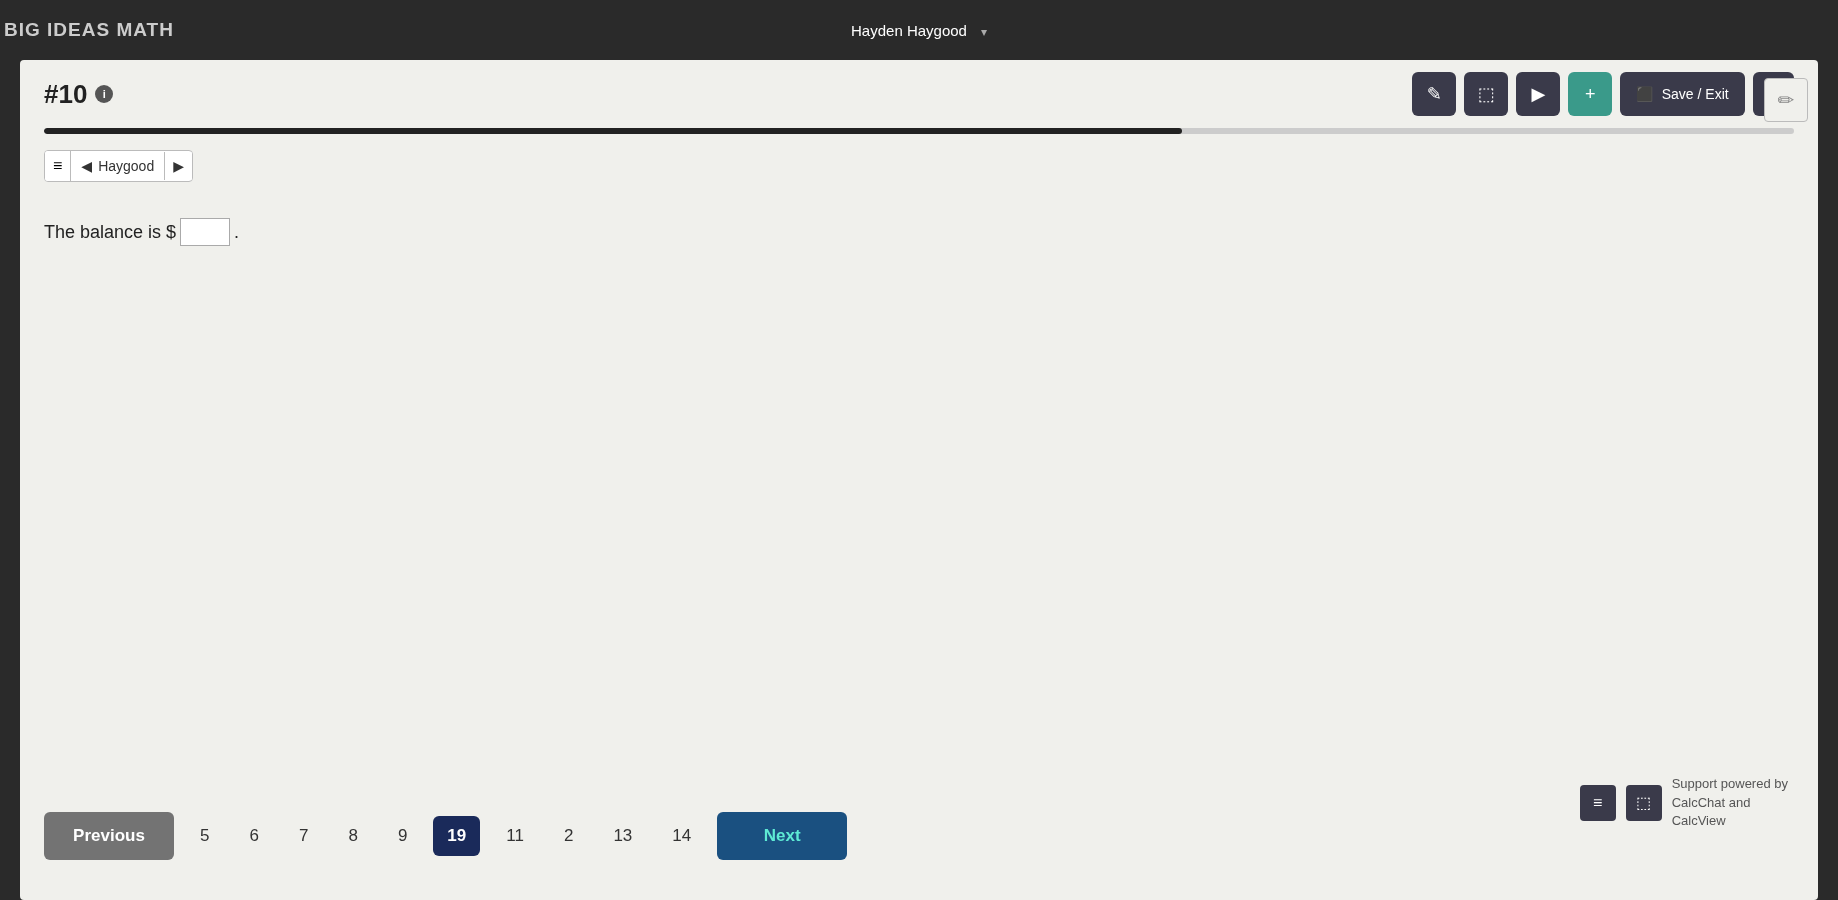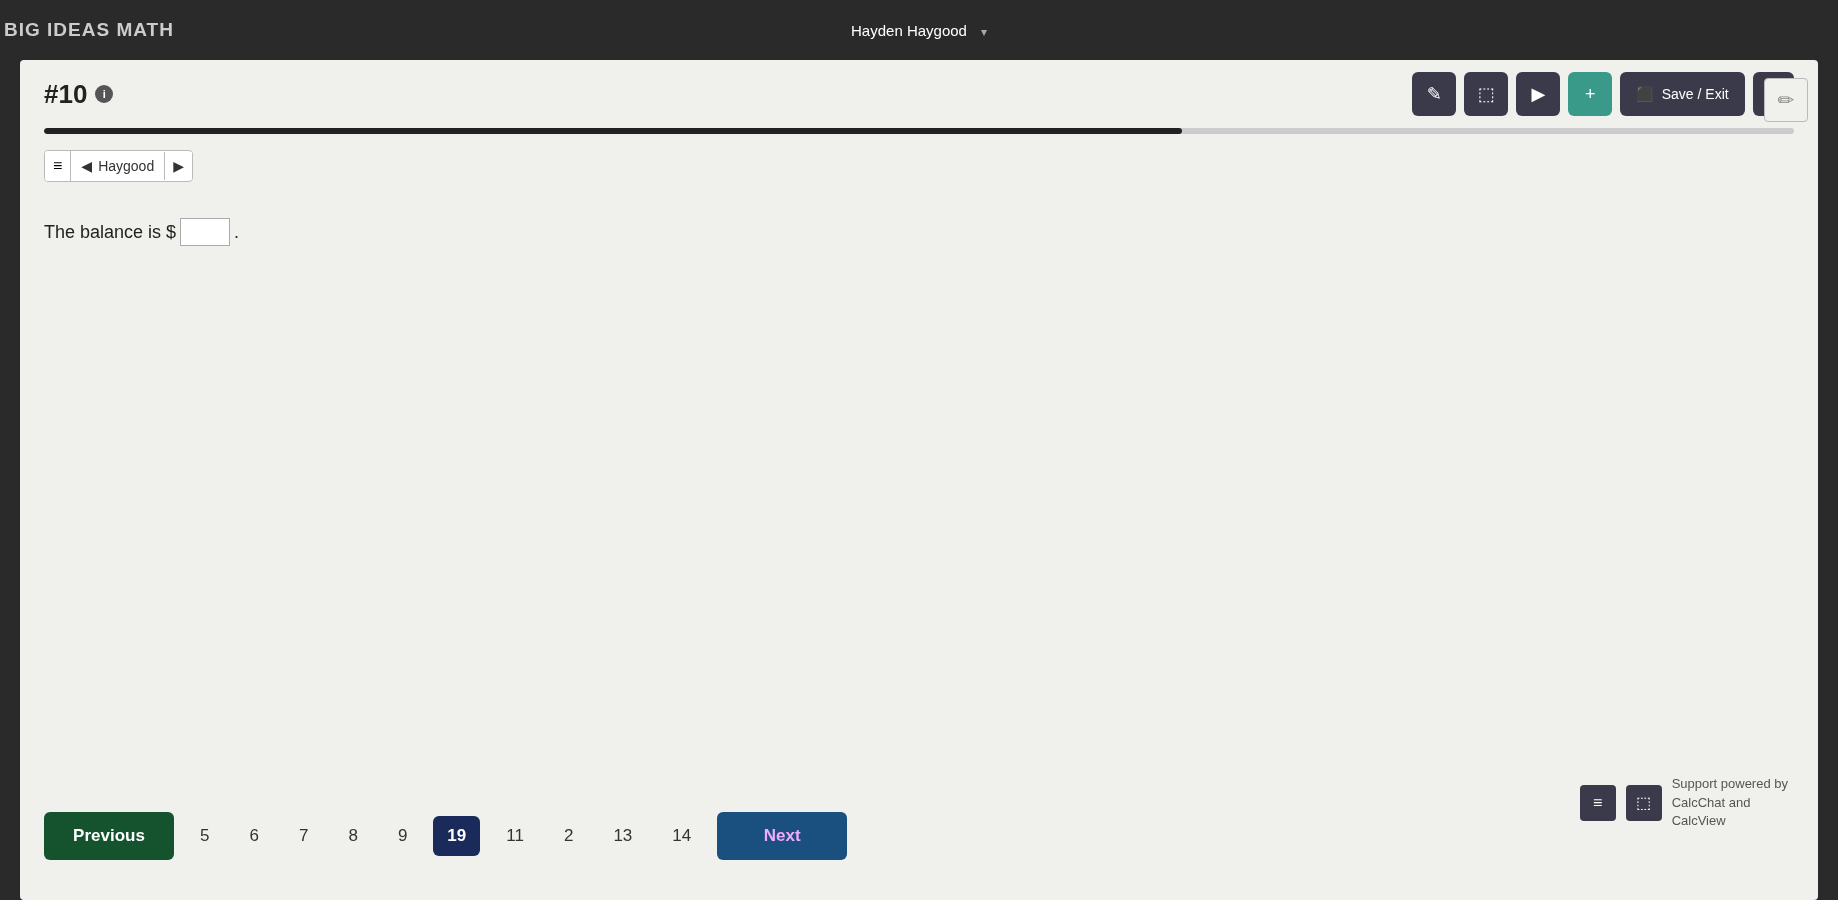--- a/index.html
+++ b/index.html
@@ -192,21 +192,21 @@
       position: absolute;
       bottom: 40px;
       left: 0;
       right: 0;
       padding: 0 24px;
       display: flex;
       align-items: center;
       gap: 12px;
     }
     .nav-btn-prev {
-      background: #14532d;
+      background: #737373;
       color: #fff;
       border: none;
       border-radius: 6px;
       padding: 14px 16px;
       font-size: 17px;
       font-weight: bold;
       cursor: pointer;
       min-width: 130px;
     }
     .page-number {
@@ -219,21 +219,21 @@
       border-radius: 4px;
     }
     .page-number.active {
       background: #1a2a5a;
       color: #fff;
       font-weight: bold;
       border-radius: 6px;
     }
     .nav-btn-next {
       background: #1a5080;
-      color: #f0abfc;
+      color: #5eead4;
       border: none;
       border-radius: 6px;
       padding: 14px 36px;
       font-size: 17px;
       font-weight: bold;
       cursor: pointer;
       min-width: 130px;
     }
     .support-area {
       position: absolute;

